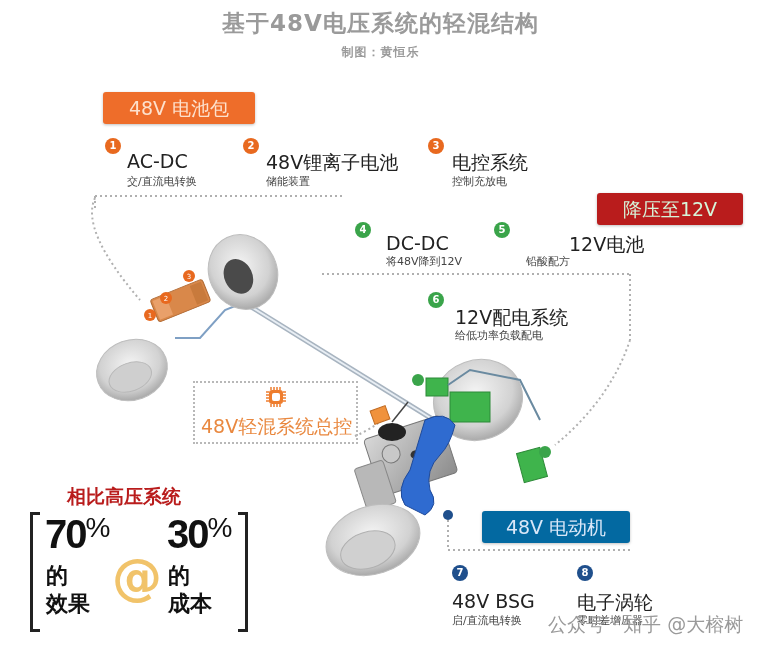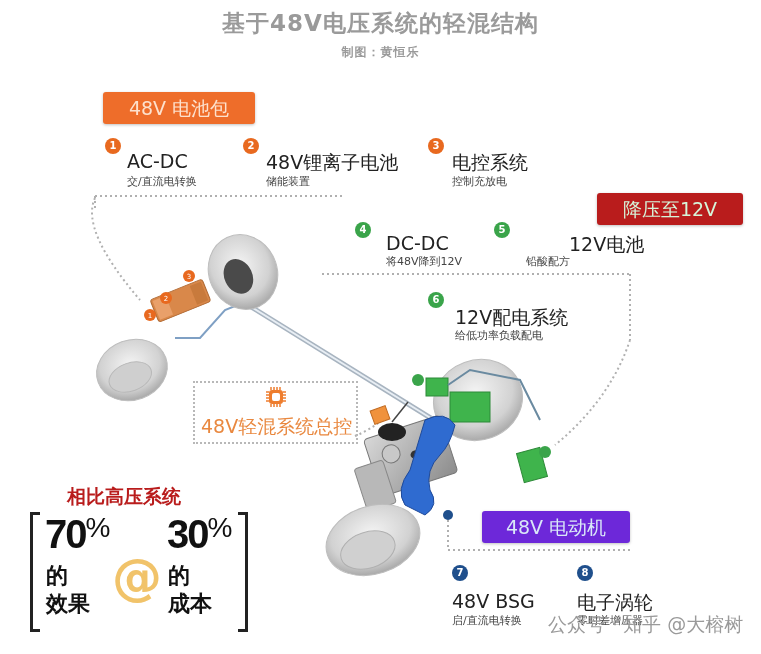--- a/index.html
+++ b/index.html
@@ -7,21 +7,21 @@
     body { position: relative; font-family: "DejaVu Sans", "Liberation Sans", sans-serif; color: #333; }
 
     .abs { position: absolute; }
 
     .title { left: 0; width: 761px; top: 8px; text-align: center; font-size: 23px; font-weight: bold; color: #9a9a9a; letter-spacing: 1px; }
     .subtitle { left: 0; width: 761px; top: 44px; text-align: center; font-size: 12px; font-weight: bold; color: #9a9a9a; letter-spacing: 1px; }
 
     .tag { color: #fff; font-size: 19px; border-radius: 3px; text-align: center; box-shadow: 0 1px 3px rgba(0,0,0,0.25); }
     .tag.orange { background: #ee6d2a; color: #fde1cd; }
     .tag.green  { background: #b91c1c; color: #d6f5da; }
-    .tag.blue   { background: #6d28d9; color: #d9e7f8; text-align: center; }
+    .tag.blue   { background: #0369a1; color: #d9e7f8; text-align: center; }
 
     .num { width: 16px; height: 16px; border-radius: 50%; color: #fff; font-size: 10px; font-weight: bold; text-align: center; line-height: 16px; }
     .num.orange { background: #e8691f; }
     .num.green  { background: #3aa44a; }
     .num.blue   { background: #1f4f8c; }
 
     .item-title { font-size: 19px; color: #222; white-space: nowrap; }
     .item-sub   { font-size: 11px; color: #444; white-space: nowrap; }
 
     .control-box { border: 2px dotted #b8b8b8; }

